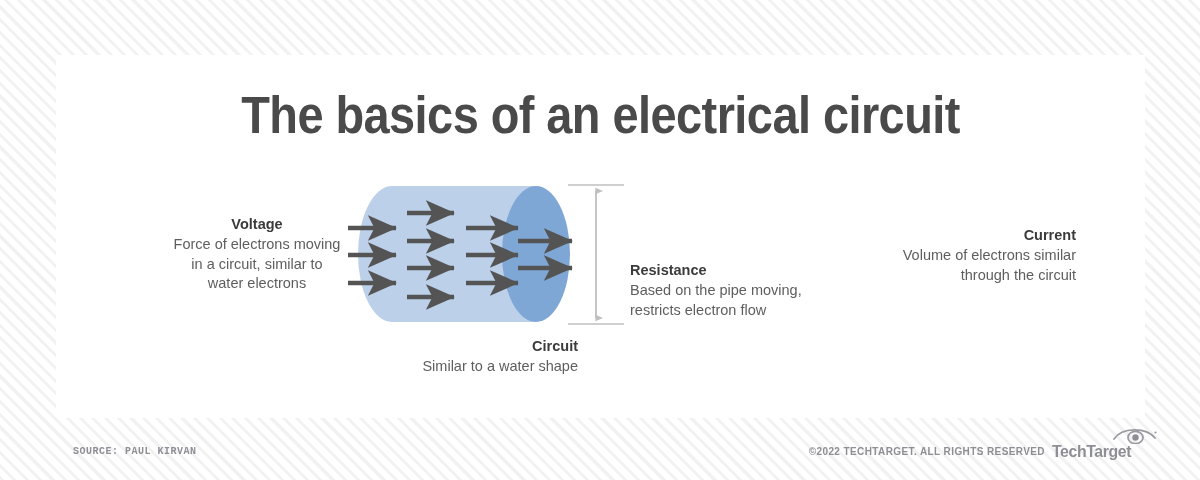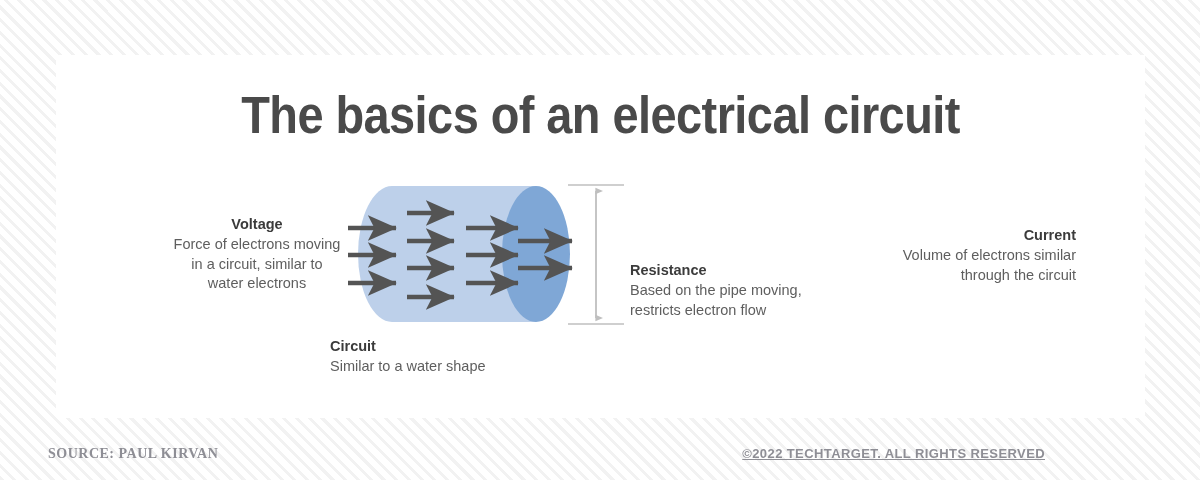--- a/index.html
+++ b/index.html
@@ -91,58 +91,57 @@
     text-align: left;
     margin-top: 35px;
   }
   #current-block {
     left: 780px;
     top: 170px;
     width: 240px;
     text-align: right;
   }
   #circuit-block {
-    left: 274px;
+    left: 262px;
     top: 281px;
     width: 260px;
-    text-align: left;
+    text-align: right;
   }
 
   
   #diagram {
     position: absolute;
     left: 0;
     top: 0;
     width: 1089px;
     height: 363px;
     pointer-events: none;
   }
 
   
   #source-note {
     position: absolute;
-    left: 48px;
+    left: 73px;
     top: 446px;
-    font-size: 14px;
+    font-size: 10px;
     font-weight: bold;
     letter-spacing: 0.5px;
     color: #8e8e95;
-    font-family: Liberation Serif, serif;
+    font-family: Liberation Mono, monospace;
   }
   #copyright {
     position: absolute;
     right: 155px;
     top: 446px;
-    font-size: 13px;
+    font-size: 10px;
     font-weight: bold;
     letter-spacing: 0.4px;
     color: #8e8e95;
     text-align: right;
     font-family: "Liberation Sans", sans-serif;
-    text-decoration: underline;
   }
   #logo {
     position: absolute;
     right: 16px;
     top: 424px;
     width: 132px;
     height: 42px;
   }
   #logo-word {
     position: absolute;
@@ -253,14 +252,23 @@
       <div class="ttl">Circuit</div>
       <div class="body">Similar to a water shape</div>
     </div>
 
   </div>
 
   <div id="source-note">SOURCE: PAUL KIRVAN</div>
 
   <div id="copyright">©2022 TECHTARGET. ALL RIGHTS RESERVED</div>
 
+  <div id="logo">
+    <svg id="logo-eye" width="46" height="20" viewBox="0 0 46 20" xmlns="http://www.w3.org/2000/svg">
+      <path d="M2,15 C10,3 34,3 43,14" fill="none" stroke="#9a9aa1" stroke-width="1.8" stroke-linecap="round"></path>
+      <ellipse cx="23.5" cy="13.5" rx="7.5" ry="6.2" fill="none" stroke="#9a9aa1" stroke-width="1.8"></ellipse>
+      <circle cx="23.5" cy="13.5" r="3.2" fill="#8e8e95"></circle>
+      <circle cx="43.5" cy="8.5" r="1.1" fill="#9a9aa1"></circle>
+    </svg>
+    <div id="logo-word">TechTarget</div>
+  </div>
 
 </div>
 
 </body></html>

